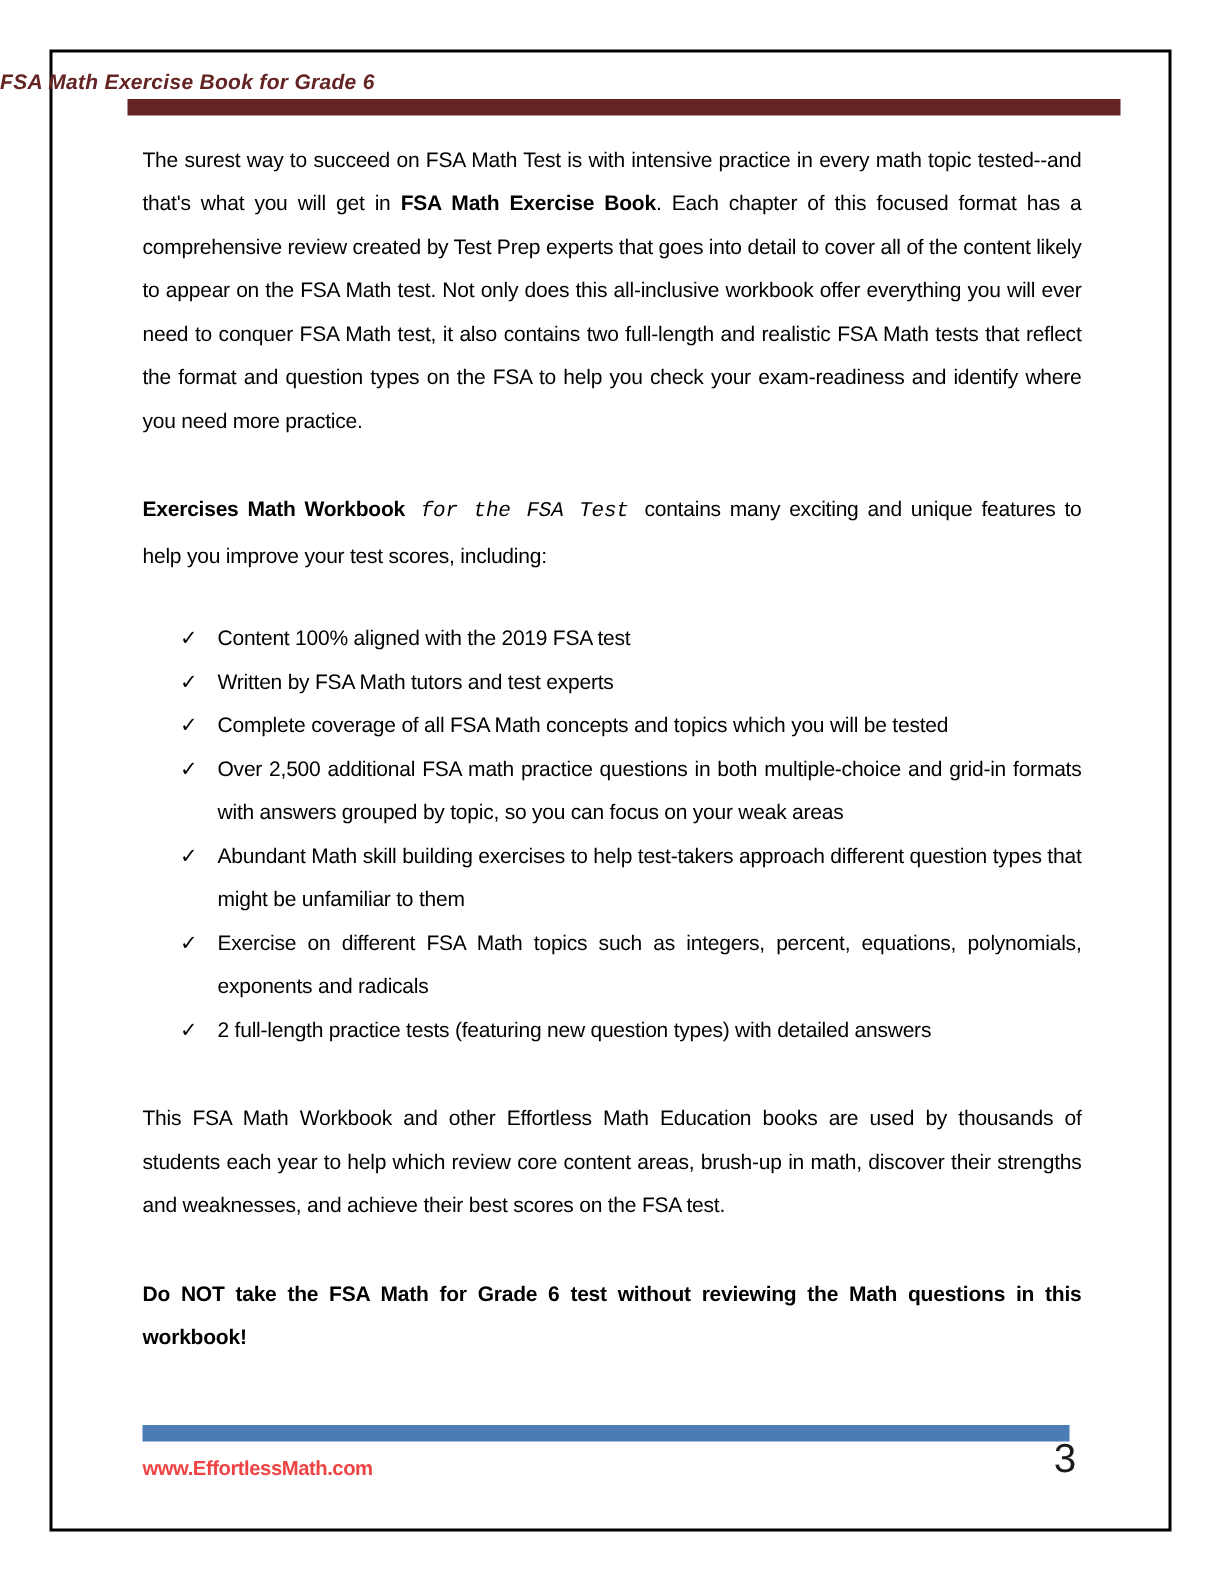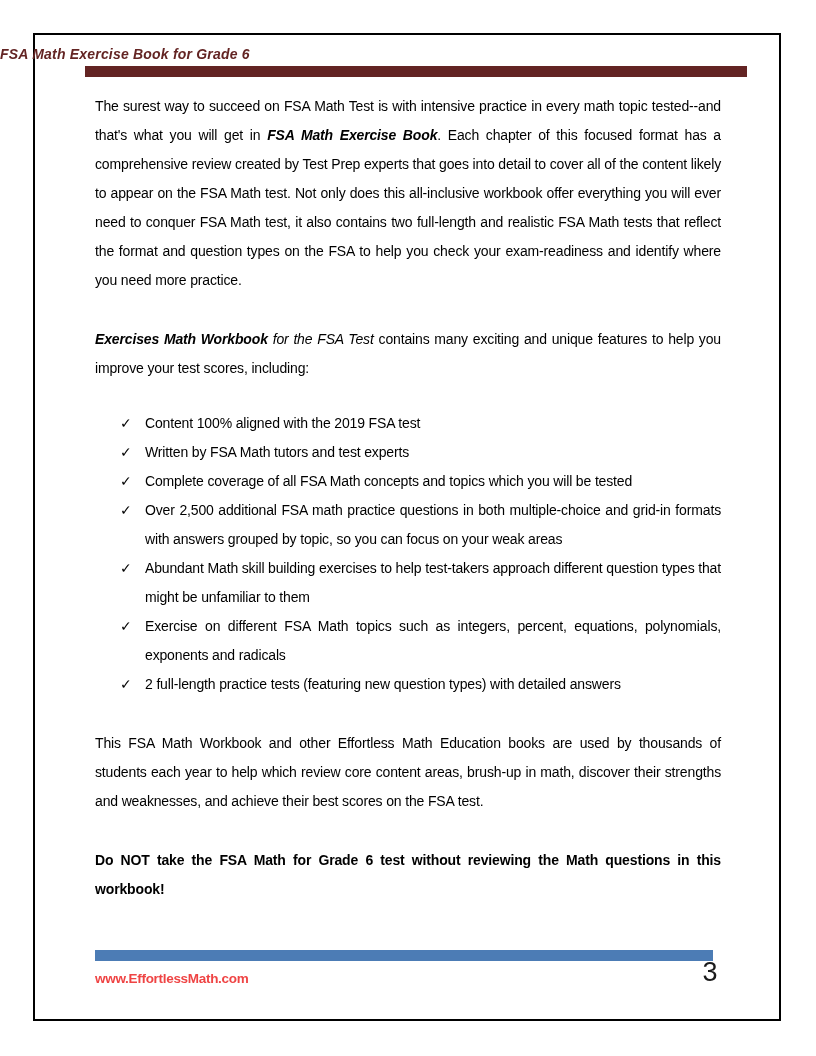--- a/index.html
+++ b/index.html
@@ -53,22 +53,22 @@
     line-height: 29px;
     letter-spacing: -0.15px;
     text-align: justify;
   }
   .body-text p {
     margin: 0;
   }
   .para-gap {
     margin-top: 30px !important;
   }
-  .bi { font-weight: bold; font-style: italic; }
-  .it { font-style: italic; }
+  .bi { font-weight: bold; }
+  .it { font-style: italic; font-family: Liberation Mono, monospace; }
   .features-list {
     list-style: none;
     margin: 26px 0 0 0;
     padding: 0;
   }
   .features-list li {
     position: relative;
     padding-left: 50px;
     text-align: justify;
   }

